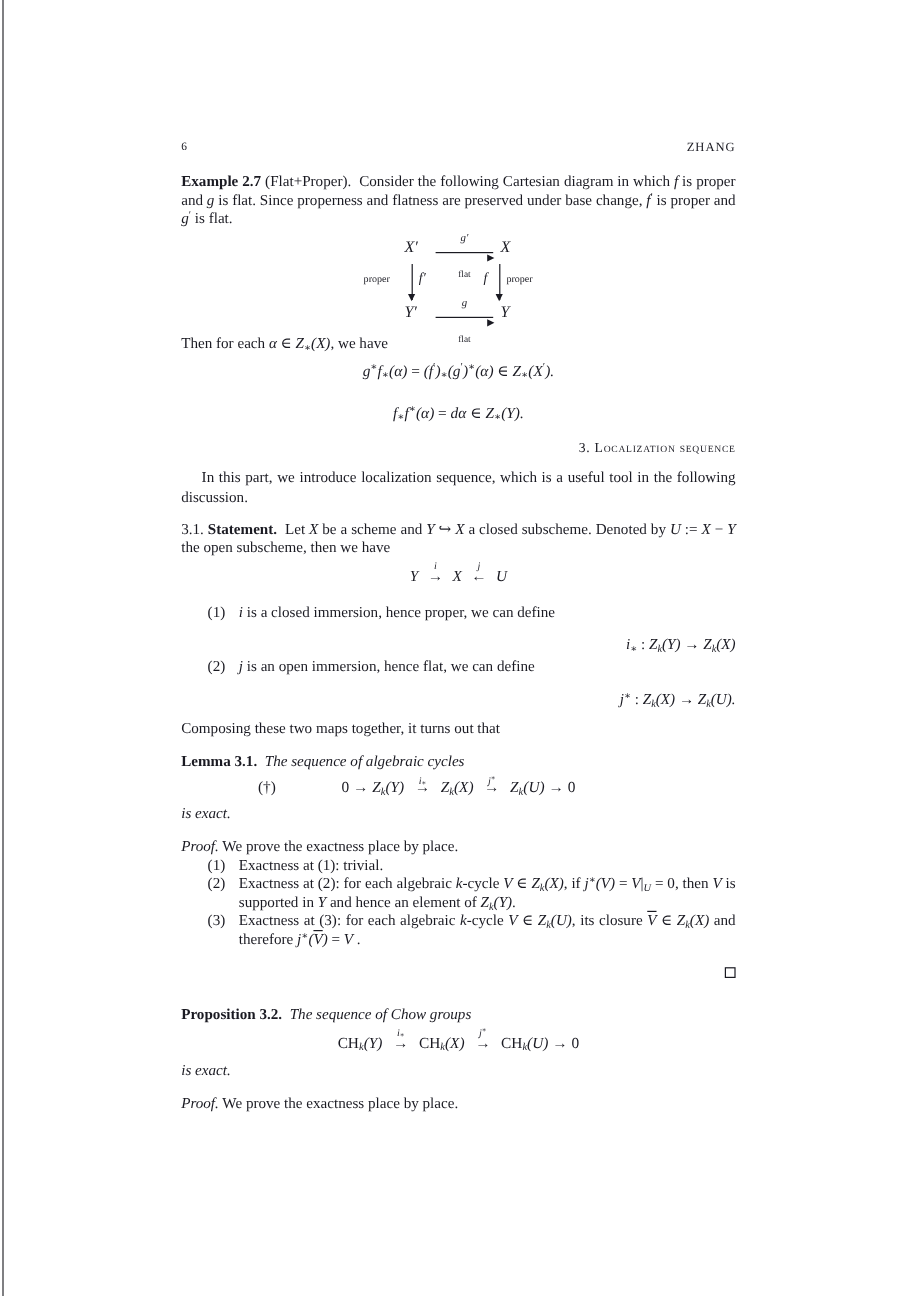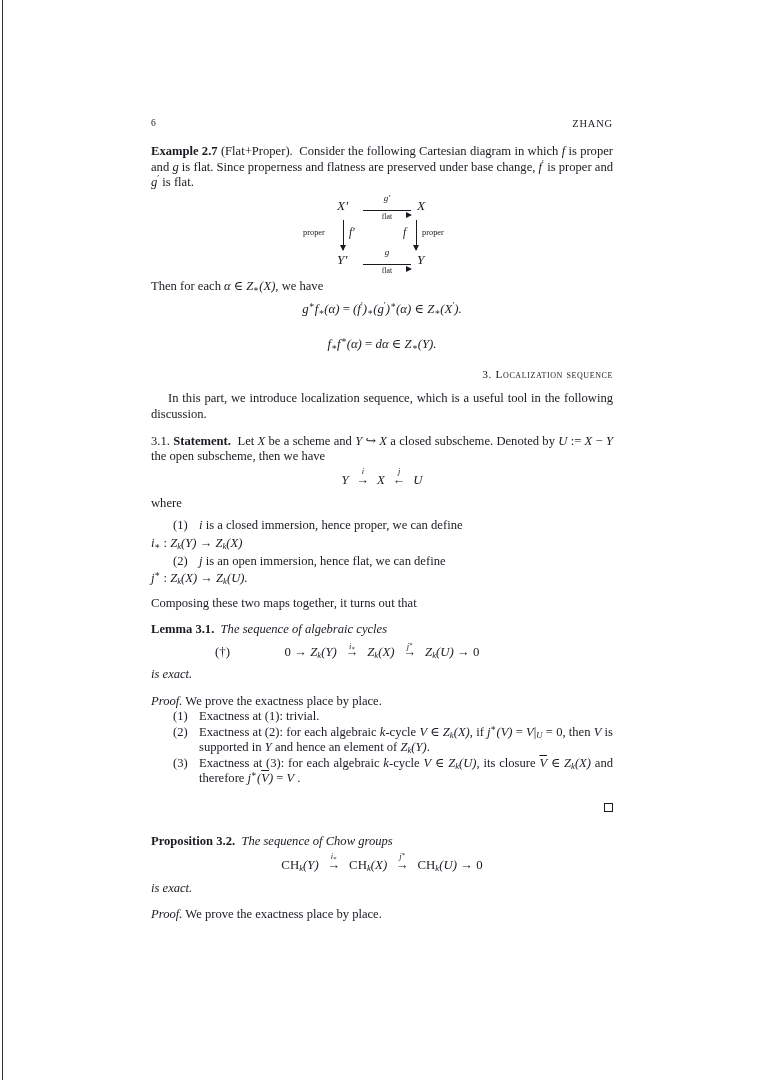--- a/index.html
+++ b/index.html
@@ -162,21 +162,21 @@
     left: 50%;
     transform: translateX(-50%);
     top: -9px;
     font-style: italic;
     font-size: 9px;
   }
   .dg-harrow .below {
     position: absolute;
     left: 50%;
     transform: translateX(-50%);
-    top: 10px;
+    top: 22px;
     font-size: 7.8px;
   }
   .dg-varrow {
     position: absolute;
     width: 1px;
     background: #1a1a22;
   }
   .dg-varrow .head {
     position: absolute;
     bottom: -1px;
@@ -213,22 +213,22 @@
   ol.mlist > li > .mk {
     position: absolute;
     left: 22px;
     top: 0;
     width: 24px;
     text-align: left;
   }
   ol.mlist > li > .li-body { display: block; }
   .sub-dm {
     display: block;
-    text-align: left;
-    margin: 2px 0 2px -48px;
+    text-align: right;
+    margin: 12px 0 2px -48px;
     white-space: nowrap;
   }
 
   
   .tagged {
     position: relative;
     text-align: center;
     font-size: 12.8px;
   }
   .tagged .tag {
@@ -366,21 +366,20 @@
       </span>
       <span class="m">X</span>
       <span class="ar" style="width:22px;">
         <span class="lab"><span class="m">j</span></span><span class="shaft">←</span>
       </span>
       <span class="m">U</span>
     </div>
 
     <div class="gap-s"></div>
 
-    <p class="body">where</p>
 
     <div class="gap-s"></div>
 
     <ol class="mlist">
       <li>
         <span class="mk">(1)</span>
         <span class="li-body">
           <span class="m">i</span> is a closed immersion, hence proper, we can define
           <span class="sub-dm">
             <span class="m">i</span><sub class="star">∗</sub> : <span class="m">Z</span><sub>k</sub><span class="m">(Y)</span>

